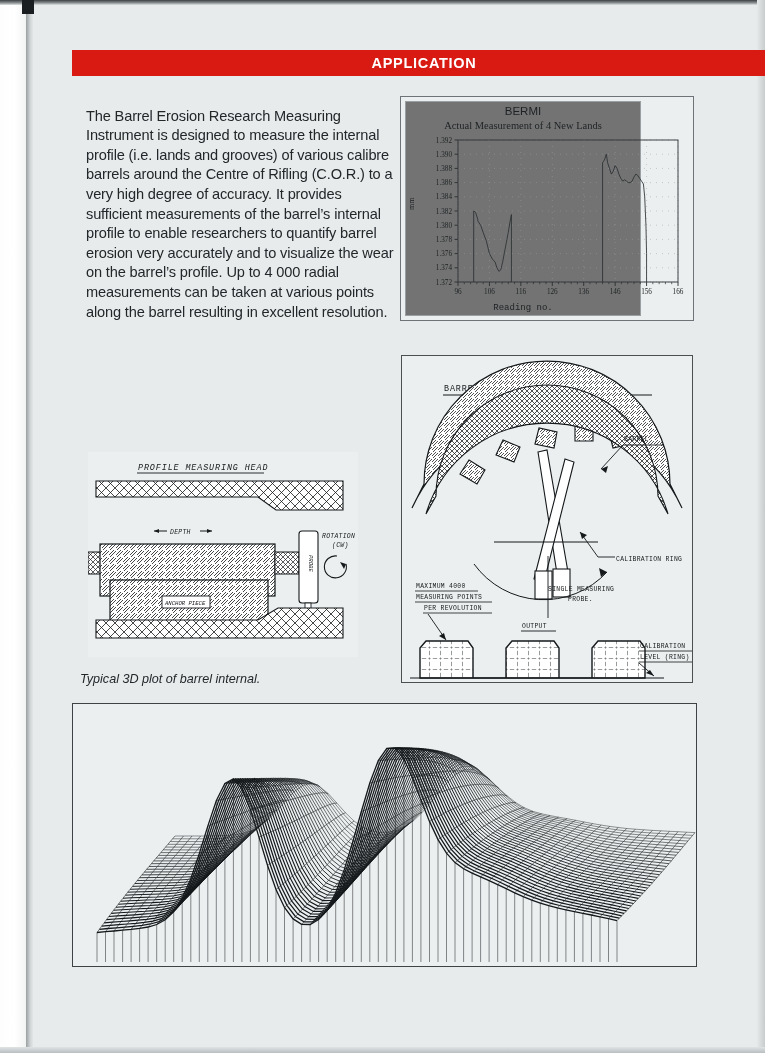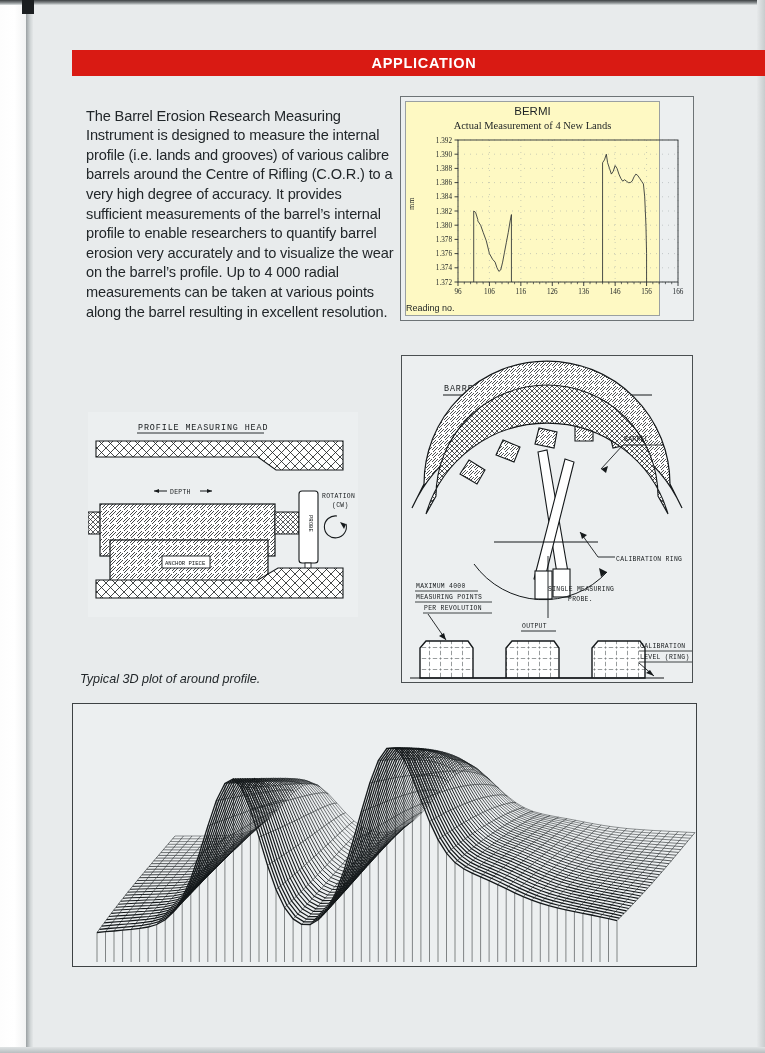--- a/index.html
+++ b/index.html
@@ -90,24 +90,24 @@
     position: absolute;
     left: 400px; top: 96px;
     width: 294px; height: 225px;
     background: #eceff0;
     border: 1px solid #6d7376;
     box-sizing: border-box;
   }
   #chart-inner {
     position: absolute;
     left: 4px; top: 4px;
-    width: 255px; height: 215px;
+    width: 236px; height: 215px;
     border: 1px solid #9aa0a2;
     box-sizing: border-box;
-    background: #fef9c3;
+    background: #737373;
   }
   .chart-title {
     position: absolute;
     top: 3px; left: 0; width: 100%;
     text-align: center;
     font-size: 11.5px;
     color: #1d2224;
     font-family: "Liberation Sans", sans-serif;
   }
   .chart-subtitle {
@@ -123,43 +123,43 @@
     left: 1px; top: 108px;
     font-size: 8px;
     color: #1d2224;
     transform: rotate(-90deg);
     transform-origin: left top;
     font-family: "Liberation Serif", serif;
   }
   .chart-xlabel {
     position: absolute;
     bottom: 2px; left: 0; width: 100%;
-    text-align: left;
+    text-align: center;
     font-size: 9px;
     color: #1d2224;
-    font-family: Liberation Sans, sans-serif;
+    font-family: Liberation Mono, monospace;
   }
   #chart-svg {
     position: absolute;
     left: 0; top: 0;
   }
   .ytick-label, .xtick-label {
     font-size: 7.2px;
     fill: #1d2224;
     font-family: "Liberation Serif", serif;
   }
 
   
   .diagram {
     position: absolute;
     background: #eceff0;
   }
   #diagram-left {
-    left: 88px; top: 412px;
-    width: 270px; height: 205px;
+    left: 88px; top: 452px;
+    width: 270px; height: 205px; font-style: italic;
   }
   #diagram-right {
     left: 401px; top: 355px;
     width: 292px; height: 328px;
     border: 1px solid #4a4f51;
     box-sizing: border-box;
   }
   .dg-label {
     font-family: "Liberation Mono", monospace;
     font-size: 6.4px;
@@ -458,21 +458,21 @@
 
       <text class="dg-label" x="238" y="292">CALIBRATION</text>
       <line x1="237" y1="295" x2="290" y2="295" stroke="#15191b" stroke-width="0.8"></line>
       <text class="dg-label" x="238" y="303">LEVEL (RING)</text>
       <line x1="237" y1="306" x2="290" y2="306" stroke="#15191b" stroke-width="0.8"></line>
       <line x1="237" y1="307" x2="252" y2="320" stroke="#15191b" stroke-width="0.9"></line>
       <polygon points="252,320 244,317 248,314" fill="#15191b"></polygon>
     </svg>
   </div>
 
-  <div id="plot-caption">Typical 3D plot of around profile.</div>
+  <div id="plot-caption">Typical 3D plot of barrel internal.</div>
 
   <div id="plot3d-panel">
     <svg id="plot3d-svg" width="623" height="262">
         <path d="M102.0,132.0 L110.5,132.0 L119.0,132.0 L127.6,132.0 L136.1,131.9 L144.6,131.8 L153.1,131.5 L161.7,130.8 L170.2,129.3 L178.7,126.5 L187.2,121.8 L195.8,115.0 L204.3,106.2 L212.8,96.5 L221.3,87.5 L229.9,81.3 L238.4,79.5 L246.9,82.7 L255.4,89.8 L264.0,99.2 L272.5,108.8 L281.0,117.0 L289.5,123.1 L298.1,126.8 L306.6,128.4 L315.1,128.2 L323.6,126.3 L332.2,122.5 L340.7,116.5 L349.2,108.4 L357.7,98.6 L366.3,87.9 L374.8,77.8 L383.3,70.0 L391.8,65.8 L400.4,65.8 L408.9,69.7 L417.4,76.4 L425.9,84.4 L434.5,92.2 L443.0,98.8 L451.5,103.8 L460.0,107.4 L468.6,109.8 L477.1,111.6 L485.6,113.2 L494.1,114.7 L502.7,116.3 L511.2,118.0 L519.7,119.6 L528.2,121.1 L536.8,122.4 L545.3,123.5 L553.8,124.5 L562.3,125.2 L570.9,125.8 L579.4,126.4 L587.9,126.8 L596.4,127.3 L605.0,127.7 L613.5,128.2 L622.0,128.6" fill="none" stroke="#15191b" stroke-width="0.45"></path>
         <path d="M99.6,134.8 L108.2,134.8 L116.7,134.8 L125.2,134.8 L133.7,134.8 L142.3,134.6 L150.8,134.3 L159.3,133.5 L167.8,131.9 L176.4,128.9 L184.9,123.8 L193.4,116.4 L201.9,106.8 L210.5,96.1 L219.0,86.3 L227.5,79.6 L236.0,77.6 L244.6,81.0 L253.1,88.9 L261.6,99.2 L270.1,109.7 L278.7,118.7 L287.2,125.3 L295.7,129.3 L304.2,131.1 L312.8,130.9 L321.3,128.8 L329.8,124.5 L338.3,118.0 L346.8,109.1 L355.4,98.3 L363.9,86.6 L372.4,75.5 L380.9,67.0 L389.5,62.3 L398.0,62.3 L406.5,66.6 L415.0,73.9 L423.6,82.6 L432.1,91.2 L440.6,98.4 L449.1,103.9 L457.7,107.8 L466.2,110.5 L474.7,112.5 L483.2,114.2 L491.8,115.9 L500.3,117.7 L508.8,119.5 L517.3,121.3 L525.9,123.0 L534.4,124.4 L542.9,125.7 L551.4,126.7 L560.0,127.6 L568.5,128.3 L577.0,128.9 L585.5,129.4 L594.1,129.9 L602.6,130.4 L611.1,130.9 L619.6,131.4" fill="none" stroke="#15191b" stroke-width="0.48"></path>
         <path d="M97.3,137.5 L105.8,137.6 L114.3,137.6 L122.8,137.6 L131.4,137.6 L139.9,137.5 L148.4,137.1 L156.9,136.3 L165.5,134.6 L174.0,131.4 L182.5,126.0 L191.0,118.1 L199.6,107.8 L208.1,96.4 L216.6,85.9 L225.1,78.7 L233.7,76.7 L242.2,80.4 L250.7,88.7 L259.2,99.8 L267.8,111.0 L276.3,120.6 L284.8,127.7 L293.3,132.0 L301.9,133.9 L310.4,133.7 L318.9,131.4 L327.4,126.8 L336.0,119.8 L344.5,110.3 L353.0,98.7 L361.5,86.1 L370.1,74.3 L378.6,65.1 L387.1,60.1 L395.6,60.1 L404.2,64.6 L412.7,72.5 L421.2,81.8 L429.7,90.9 L438.3,98.6 L446.8,104.5 L455.3,108.7 L463.8,111.6 L472.4,113.7 L480.9,115.6 L489.4,117.4 L497.9,119.3 L506.5,121.3 L515.0,123.2 L523.5,125.0 L532.0,126.6 L540.6,128.0 L549.1,129.1 L557.6,130.0 L566.1,130.8 L574.6,131.5 L583.2,132.0 L591.7,132.6 L600.2,133.1 L608.7,133.7 L617.3,134.2" fill="none" stroke="#15191b" stroke-width="0.50"></path>
         <path d="M94.9,140.3 L103.4,140.3 L112.0,140.4 L120.5,140.4 L129.0,140.4 L137.5,140.3 L146.1,139.9 L154.6,139.1 L163.1,137.3 L171.6,133.9 L180.2,128.2 L188.7,119.8 L197.2,109.0 L205.7,96.9 L214.3,85.8 L222.8,78.2 L231.3,76.0 L239.8,79.9 L248.4,88.8 L256.9,100.5 L265.4,112.5 L273.9,122.7 L282.5,130.1 L291.0,134.7 L299.5,136.7 L308.0,136.4 L316.5,134.0 L325.1,129.2 L333.6,121.7 L342.1,111.6 L350.6,99.3 L359.2,85.9 L367.7,73.4 L376.2,63.6 L384.7,58.3 L393.3,58.3 L401.8,63.1 L410.3,71.4 L418.8,81.2 L427.4,90.9 L435.9,99.1 L444.4,105.3 L452.9,109.7 L461.5,112.8 L470.0,115.0 L478.5,117.0 L487.0,119.0 L495.6,121.0 L504.1,123.1 L512.6,125.2 L521.1,127.1 L529.7,128.8 L538.2,130.3 L546.7,131.5 L555.2,132.5 L563.8,133.3 L572.3,134.1 L580.8,134.7 L589.3,135.3 L597.9,135.9 L606.4,136.5 L614.9,137.0" fill="none" stroke="#15191b" stroke-width="0.53"></path>
         <path d="M92.5,143.1 L101.1,143.1 L109.6,143.1 L118.1,143.2 L126.6,143.2 L135.2,143.1 L143.7,142.7 L152.2,141.9 L160.7,140.0 L169.3,136.4 L177.8,130.4 L186.3,121.6 L194.8,110.2 L203.4,97.5 L211.9,85.8 L220.4,77.8 L228.9,75.6 L237.5,79.7 L246.0,89.1 L254.5,101.4 L263.0,114.0 L271.6,124.7 L280.1,132.6 L288.6,137.4 L297.1,139.5 L305.7,139.3 L314.2,136.7 L322.7,131.6 L331.2,123.7 L339.8,113.0 L348.3,100.0 L356.8,85.9 L365.3,72.7 L373.9,62.4 L382.4,56.8 L390.9,56.7 L399.4,61.7 L408.0,70.4 L416.5,80.8 L425.0,91.0 L433.5,99.6 L442.1,106.2 L450.6,110.8 L459.1,114.0 L467.6,116.4 L476.2,118.5 L484.7,120.6 L493.2,122.8 L501.7,125.0 L510.3,127.2 L518.8,129.2 L527.3,131.1 L535.8,132.6 L544.3,133.9 L552.9,135.0 L561.4,135.9 L569.9,136.7 L578.4,137.4 L587.0,138.0 L595.5,138.7 L604.0,139.3 L612.5,139.9" fill="none" stroke="#15191b" stroke-width="0.55"></path>
         <path d="M90.2,145.8 L98.7,145.9 L107.2,145.9 L115.8,145.9 L124.3,145.9 L132.8,145.8 L141.3,145.5 L149.9,144.6 L158.4,142.6 L166.9,138.9 L175.4,132.7 L184.0,123.4 L192.5,111.5 L201.0,98.2 L209.5,86.0 L218.1,77.6 L226.6,75.2 L235.1,79.5 L243.6,89.4 L252.1,102.4 L260.7,115.6 L269.2,126.9 L277.7,135.1 L286.2,140.2 L294.8,142.4 L303.3,142.1 L311.8,139.3 L320.3,134.0 L328.9,125.7 L337.4,114.5 L345.9,100.8 L354.4,86.0 L363.0,72.1 L371.5,61.3 L380.0,55.4 L388.5,55.3 L397.1,60.6 L405.6,69.7 L414.1,80.6 L422.6,91.2 L431.2,100.3 L439.7,107.1 L448.2,112.0 L456.7,115.4 L465.3,117.9 L473.8,120.1 L482.3,122.3 L490.8,124.5 L499.4,126.9 L507.9,129.2 L516.4,131.4 L524.9,133.3 L533.5,134.9 L542.0,136.3 L550.5,137.5 L559.0,138.4 L567.6,139.3 L576.1,140.0 L584.6,140.7 L593.1,141.4 L601.7,142.1 L610.2,142.7" fill="none" stroke="#15191b" stroke-width="0.58"></path>
         <path d="M87.8,148.6 L96.3,148.6 L104.9,148.6 L113.4,148.7 L121.9,148.7 L130.4,148.6 L139.0,148.3 L147.5,147.3 L156.0,145.3 L164.5,141.4 L173.1,134.9 L181.6,125.3 L190.1,112.8 L198.6,98.9 L207.2,86.1 L215.7,77.4 L224.2,74.9 L232.7,79.5 L241.3,89.8 L249.8,103.4 L258.3,117.2 L266.8,129.0 L275.4,137.7 L283.9,143.0 L292.4,145.3 L300.9,144.9 L309.5,142.1 L318.0,136.5 L326.5,127.8 L335.0,116.1 L343.6,101.8 L352.1,86.3 L360.6,71.7 L369.1,60.3 L377.7,54.1 L386.2,54.0 L394.7,59.5 L403.2,69.0 L411.8,80.4 L420.3,91.5 L428.8,101.0 L437.3,108.1 L445.9,113.2 L454.4,116.7 L462.9,119.4 L471.4,121.7 L479.9,123.9 L488.5,126.3 L497.0,128.8 L505.5,131.2 L514.0,133.5 L522.6,135.5 L531.1,137.3 L539.6,138.7 L548.1,140.0 L556.7,141.0 L565.2,141.9 L573.7,142.7 L582.2,143.4 L590.8,144.2 L599.3,144.9 L607.8,145.6" fill="none" stroke="#15191b" stroke-width="0.60"></path>

